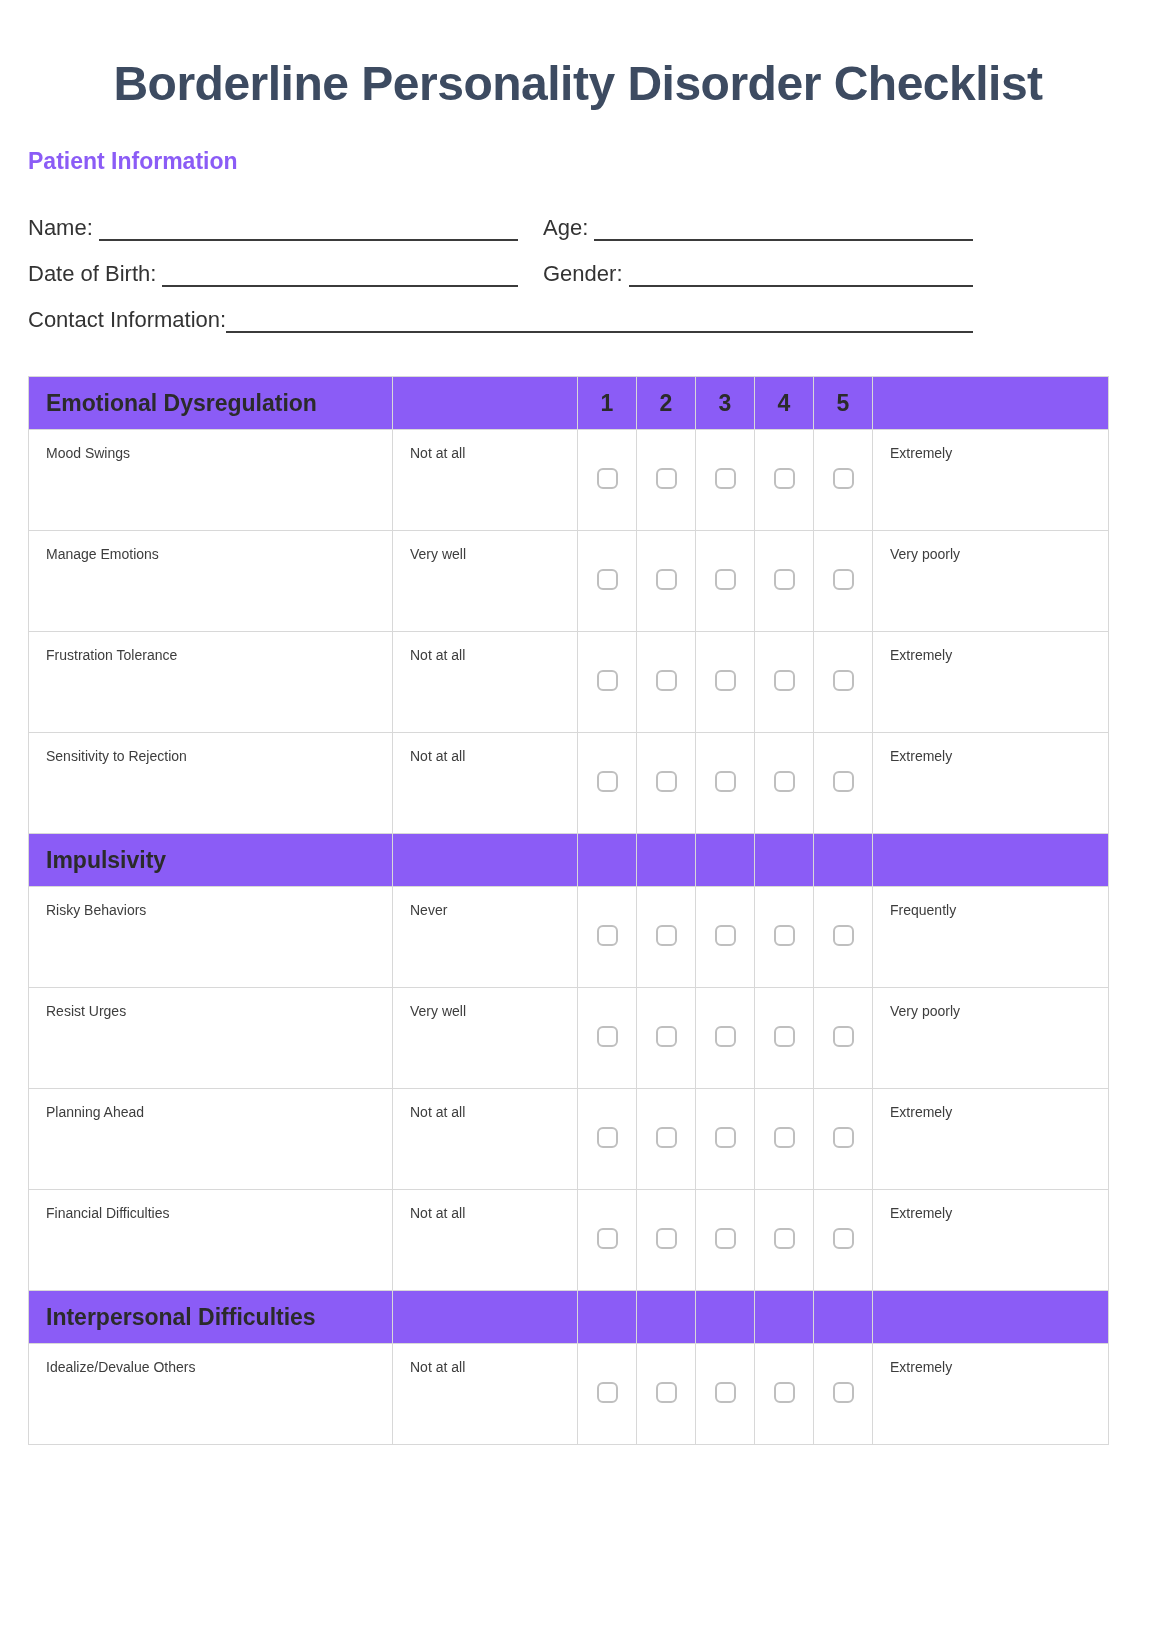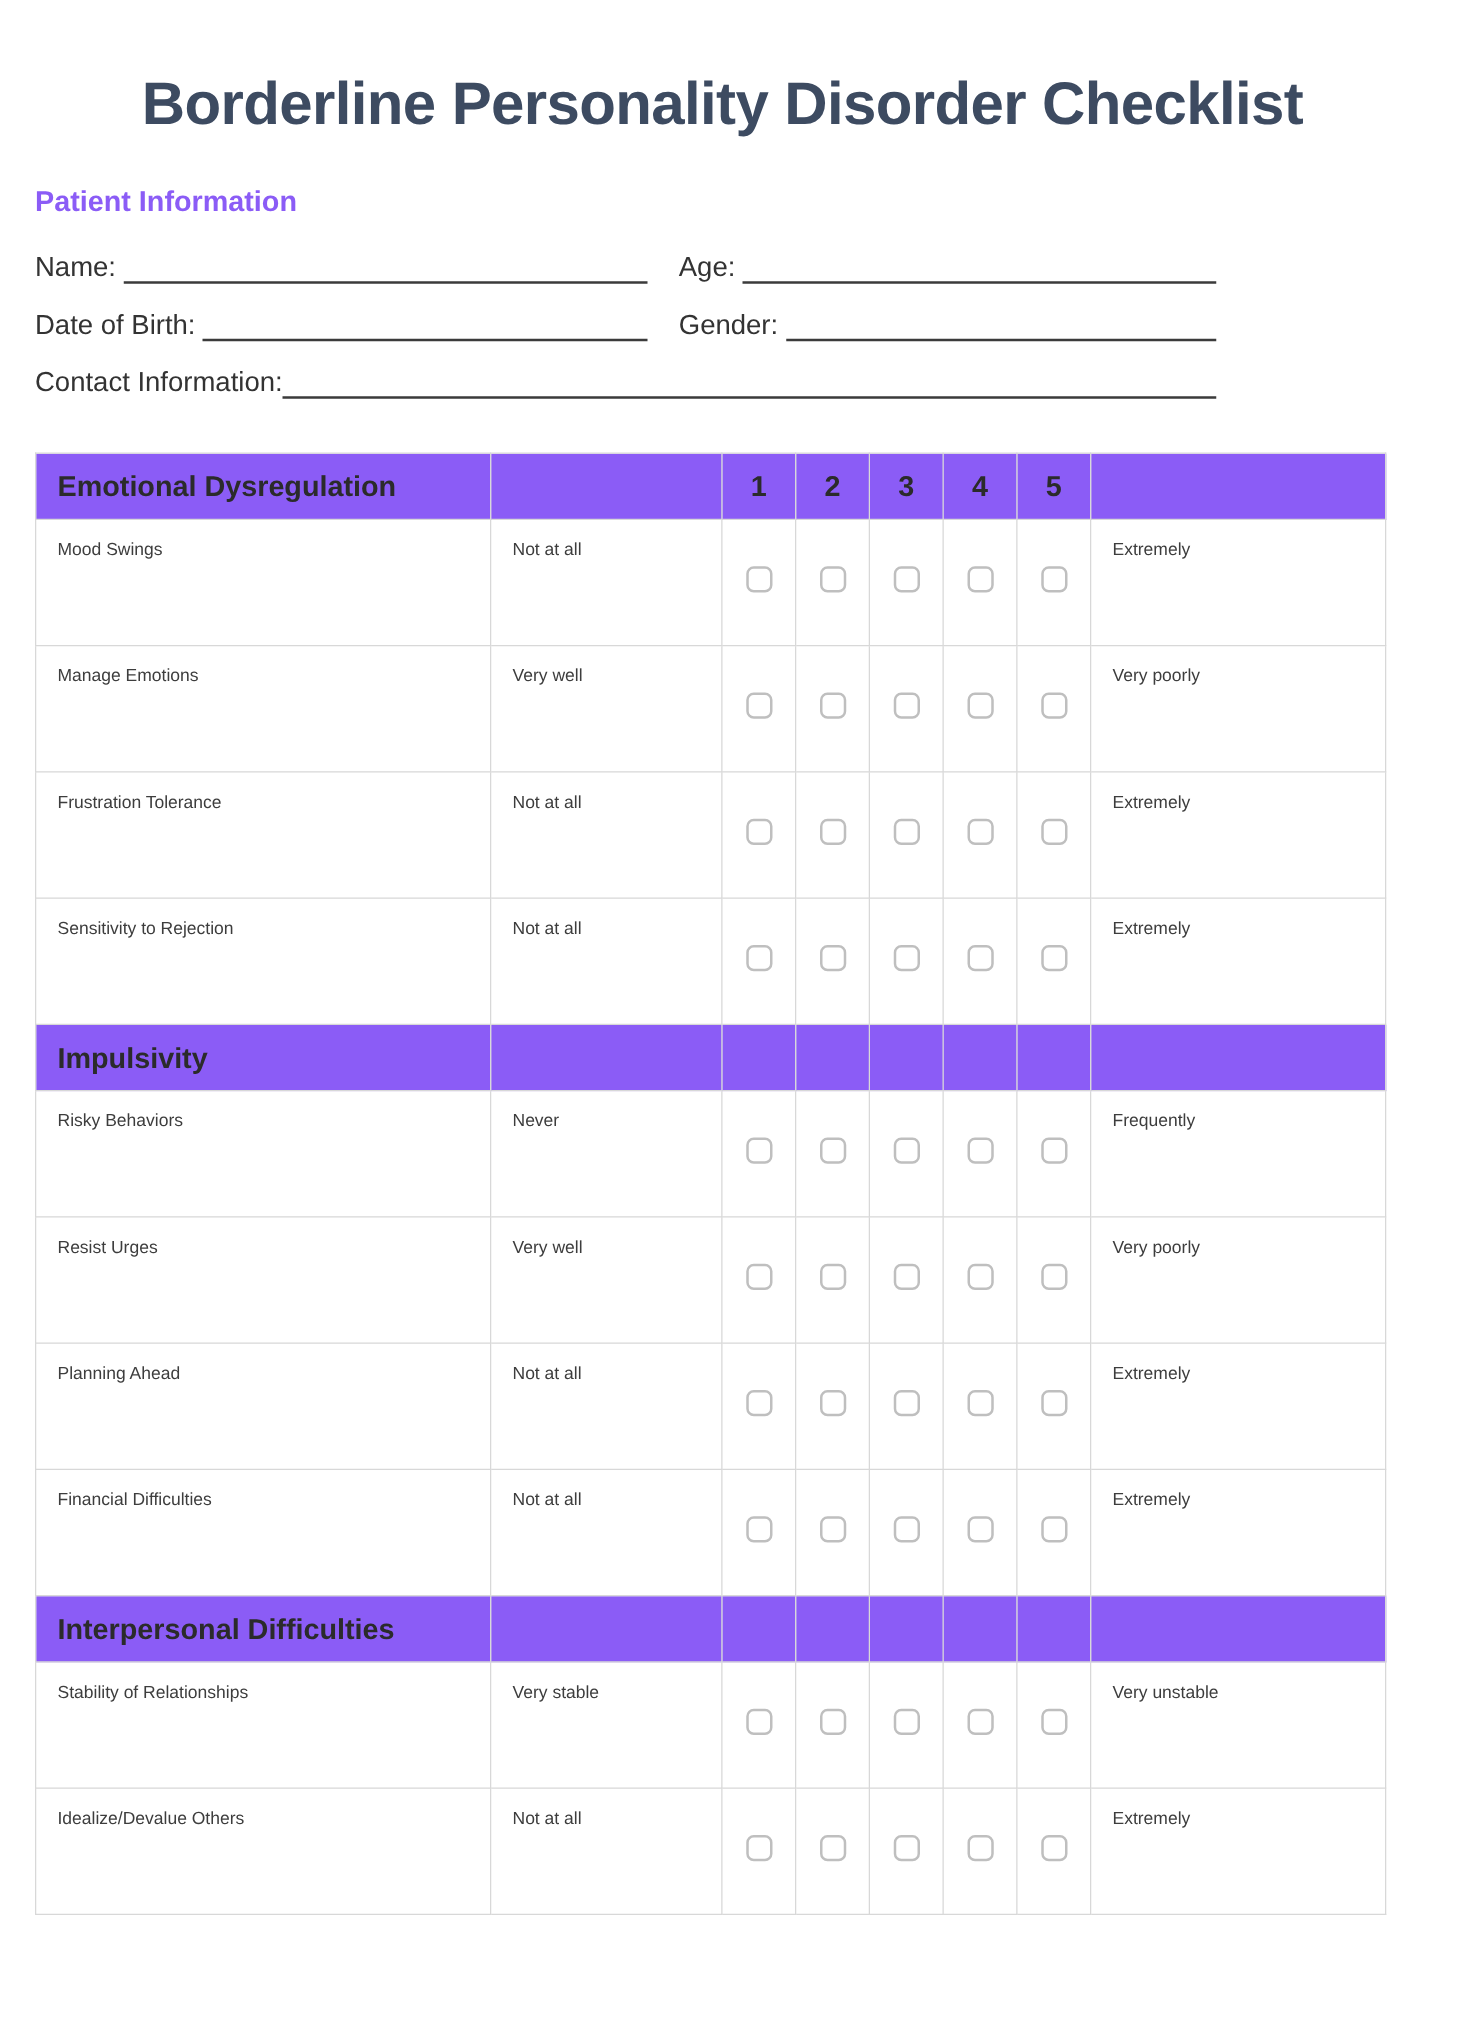--- a/index.html
+++ b/index.html
@@ -22,21 +22,21 @@
     line-height: 1.15;
     color: #3d4b61;
   }
   .pi-heading {
     margin-top: 37px;
     font-size: 23px;
     font-weight: 700;
     color: #8b5cf6;
   }
   .field-row { display: flex; margin-top: 16px; }
-  .field-row.first { margin-top: 22px; text-align: right; }
+  .field-row.first { margin-top: 36px; text-align: right; }
   .field { display: flex; align-items: flex-end; height: 30px; }
   .w-left  { width: 490px; margin-right: 25px; }
   .w-right { width: 430px; }
   .w-full  { width: 945px; text-align: center; }
   .f-label {
     font-size: 22px;
     line-height: 1.2;
     white-space: nowrap;
     padding-right: 6px;
     color: #333333;
@@ -243,30 +243,20 @@
           <td class="c-sec">Interpersonal Difficulties</td>
           <td></td>
           <td class="c-num"></td>
           <td class="c-num"></td>
           <td class="c-num"></td>
           <td class="c-num"></td>
           <td class="c-num"></td>
           <td></td>
         </tr>
         <tr class="body-row">
-          <td class="c-label">Stability of Relationships</td>
-          <td class="c-low">Very stable</td>
-          <td class="c-cb"><div class="checkbox"></div></td>
-          <td class="c-cb"><div class="checkbox"></div></td>
-          <td class="c-cb"><div class="checkbox"></div></td>
-          <td class="c-cb"><div class="checkbox"></div></td>
-          <td class="c-cb"><div class="checkbox"></div></td>
-          <td class="c-high">Very unstable</td>
-        </tr>
-        <tr class="body-row">
           <td class="c-label">Idealize/Devalue Others</td>
           <td class="c-low">Not at all</td>
           <td class="c-cb"><div class="checkbox"></div></td>
           <td class="c-cb"><div class="checkbox"></div></td>
           <td class="c-cb"><div class="checkbox"></div></td>
           <td class="c-cb"><div class="checkbox"></div></td>
           <td class="c-cb"><div class="checkbox"></div></td>
           <td class="c-high">Extremely</td>
         </tr>
       </tbody>

